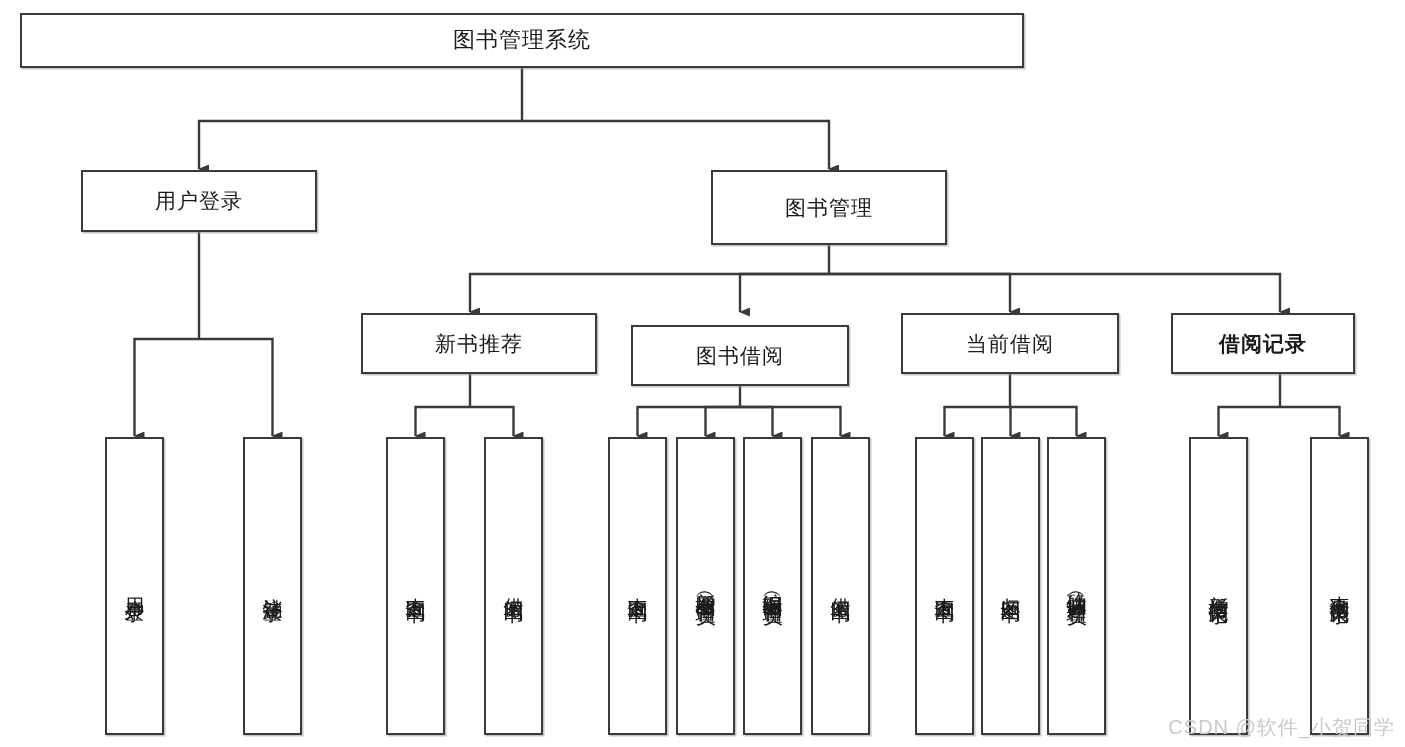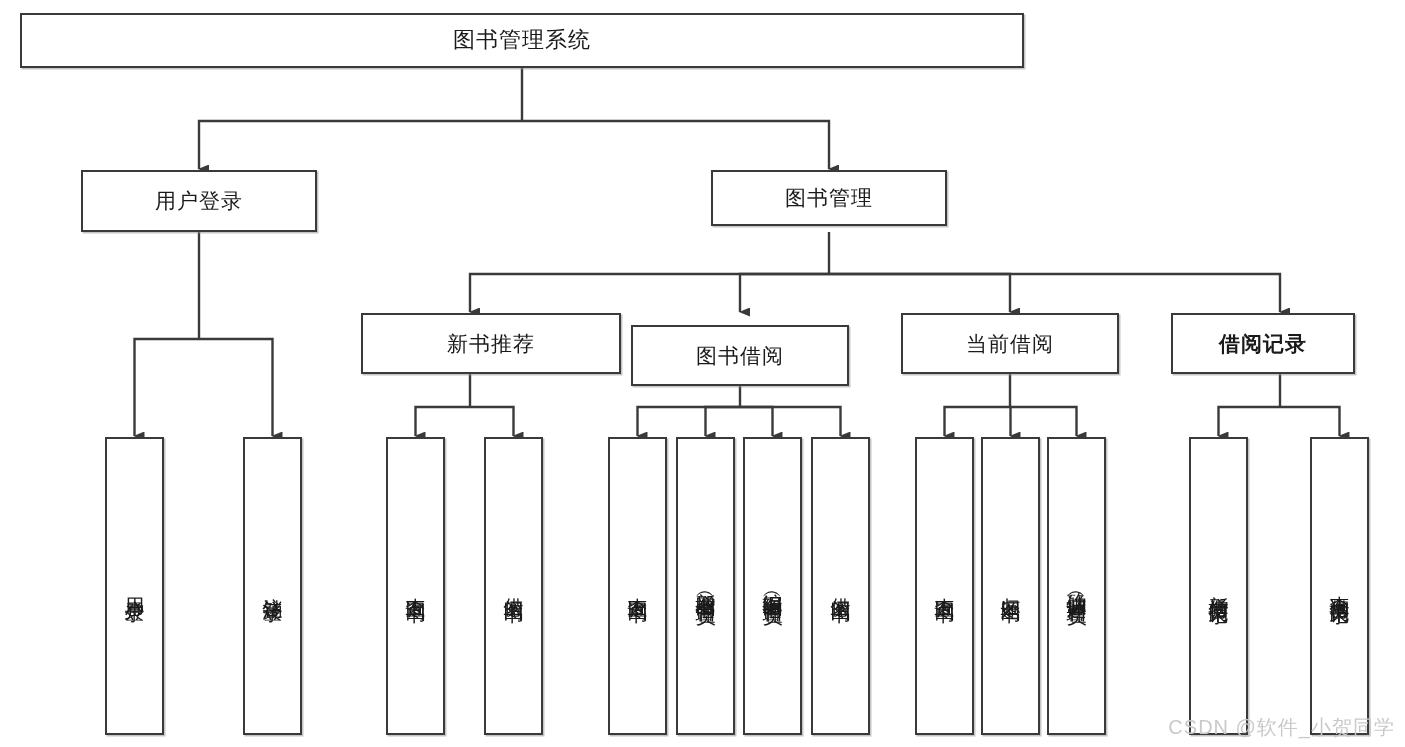--- a/index.html
+++ b/index.html
@@ -110,24 +110,24 @@
       </g>
   </svg>
 
   <div id="nodes-layer">
       <div class="node horiz root" style="left: 20px; top: 13px; width: 1004px; height: 55px;">
         <span class="label">图书管理系统</span>
       </div>
       <div class="node horiz" style="left: 81px; top: 170px; width: 236px; height: 62px;">
         <span class="label">用户登录</span>
       </div>
-      <div class="node horiz" style="left: 711px; top: 170px; width: 236px; height: 56px;">
+      <div class="node horiz" style="left: 711px; top: 170px; width: 236px; height: 75px;">
         <span class="label">图书管理</span>
       </div>
-      <div class="node horiz" style="left: 361px; top: 313px; width: 260px; height: 61px;">
+      <div class="node horiz" style="left: 361px; top: 313px; width: 236px; height: 61px;">
         <span class="label">新书推荐</span>
       </div>
       <div class="node horiz" style="left: 631px; top: 313px; width: 218px; height: 61px; margin-top: 12px;">
         <span class="label">图书借阅</span>
       </div>
       <div class="node horiz" style="left: 901px; top: 313px; width: 218px; height: 61px; justify-content: center;">
         <span class="label">当前借阅</span>
       </div>
       <div class="node horiz" style="left: 1171px; top: 313px; width: 184px; height: 61px; font-weight: bold;">
         <span class="label">借阅记录</span>

